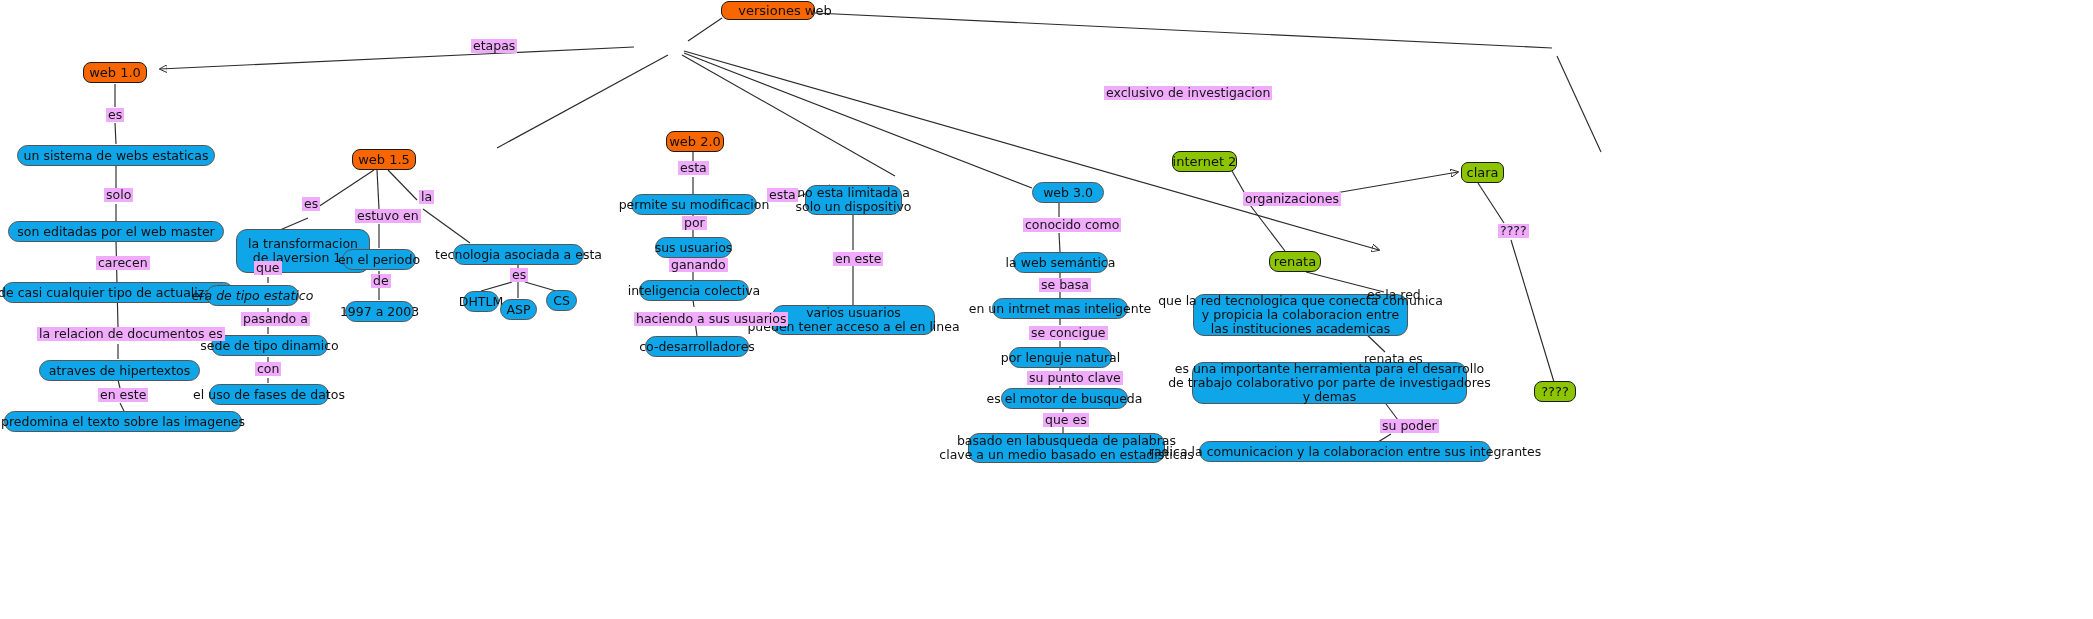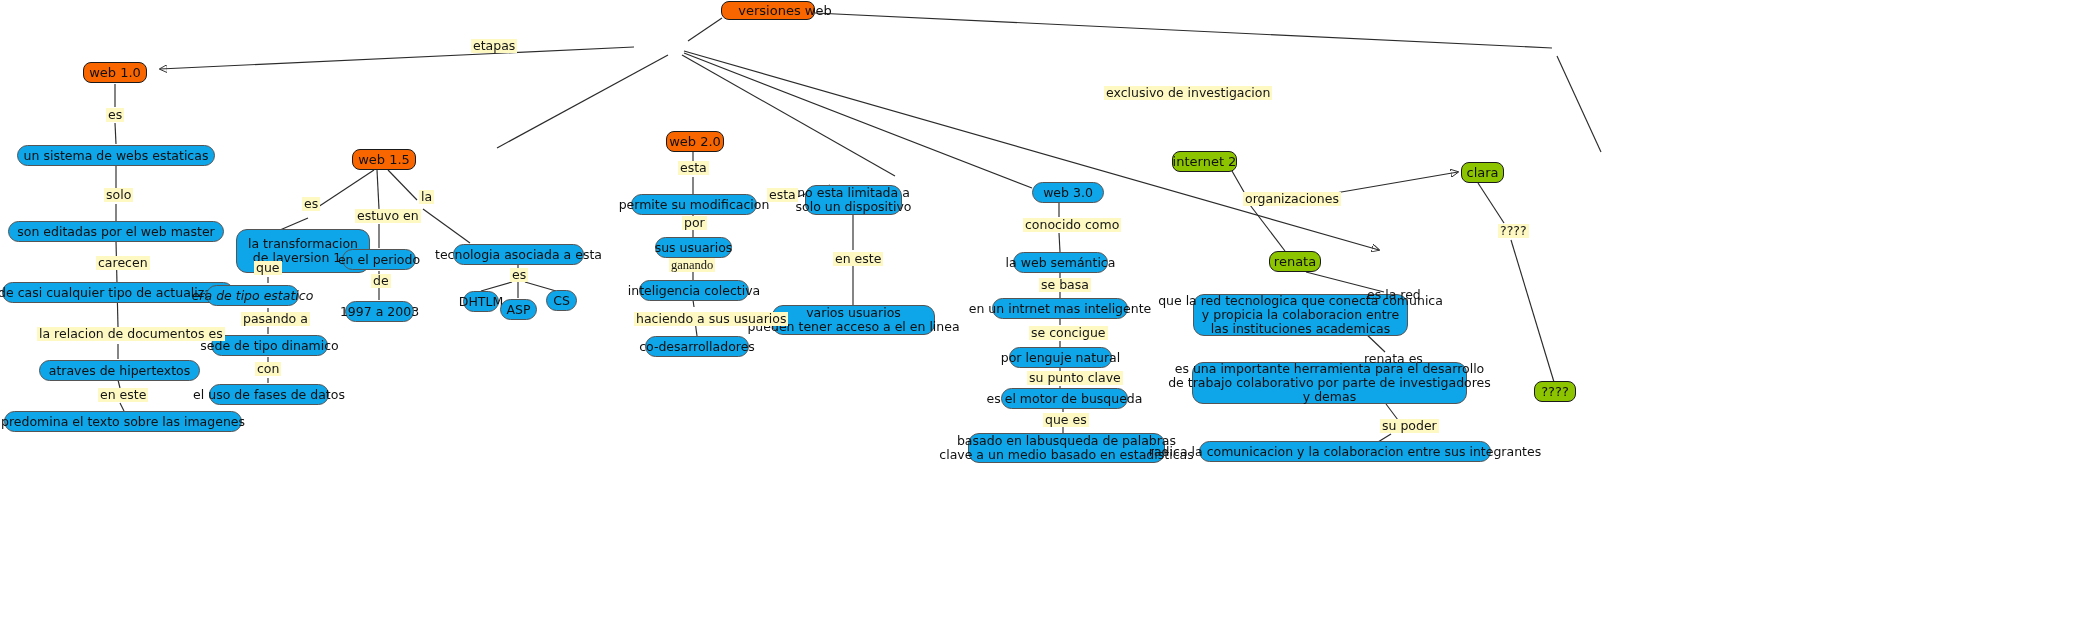--- a/index.html
+++ b/index.html
@@ -45,21 +45,21 @@
     background:#8dc400;
     border:1.4px solid #1a1a1a;
     border-radius:8px;
     font-size:13px;
   }
   .lbl{
     position:absolute;
     font-size:12.5px;
     line-height:14px;
     color:#151515;
-    background:#fef9c3;
+    background:#f0abfc;
     white-space:pre;
     text-align:center;
     padding:0 2px;
   }
 </style>
 </head>
 <body>
 
 <div id="canvas">
 
@@ -236,21 +236,21 @@
   <div class="node n-plain" style="left:1193px;top:294px;width:215px;height:42px;">que la red tecnologica que conecta comunica
 y propicia la colaboracion entre
 las instituciones academicas</div>
 
   <div class="node n-plain" style="left:1192px;top:362px;width:275px;height:42px;">es una importante herramienta para el desarrollo
 de trabajo colaborativo por parte de investigadores
 y demas</div>
 
   <div class="node n-plain" style="left:1199px;top:441px;width:292px;height:21px;">radica la comunicacion y la colaboracion entre sus integrantes</div>
 
-  <div class="node n-green" style="left:1461px;top:162px;width:43px;height:21px;">clara</div>
+  <div class="node n-green" style="left:1461px;top:162px;width:43px;height:21px;border-radius:7px;">clara</div>
 
   <div class="node n-green" style="left:1534px;top:381px;width:42px;height:21px;">????</div>
 
   <div class="lbl" style="left:471px;top:39px;">etapas</div>
 
   <div class="lbl" style="left:1104px;top:86px;">exclusivo de investigacion</div>
 
   <div class="lbl" style="left:106px;top:108px;">es</div>
 
   <div class="lbl" style="left:104px;top:188px;">solo</div>
@@ -276,21 +276,21 @@
   <div class="lbl" style="left:371px;top:274px;">de</div>
 
   <div class="lbl" style="left:510px;top:268px;">es</div>
 
   <div class="lbl" style="left:678px;top:161px;">esta</div>
 
   <div class="lbl" style="left:767px;top:188px;">esta</div>
 
   <div class="lbl" style="left:682px;top:216px;">por</div>
 
-  <div class="lbl" style="left:669px;top:258px;font-family:Liberation Serif, serif;">ganando</div>
+  <div class="lbl" style="left:669px;top:258px;">ganando</div>
 
   <div class="lbl" style="left:634px;top:312px;">haciendo a sus usuarios</div>
 
   <div class="lbl" style="left:833px;top:252px;">en este</div>
 
   <div class="lbl" style="left:1023px;top:218px;">conocido como</div>
 
   <div class="lbl" style="left:1039px;top:278px;">se basa</div>
 
   <div class="lbl" style="left:1029px;top:326px;">se concigue</div>

